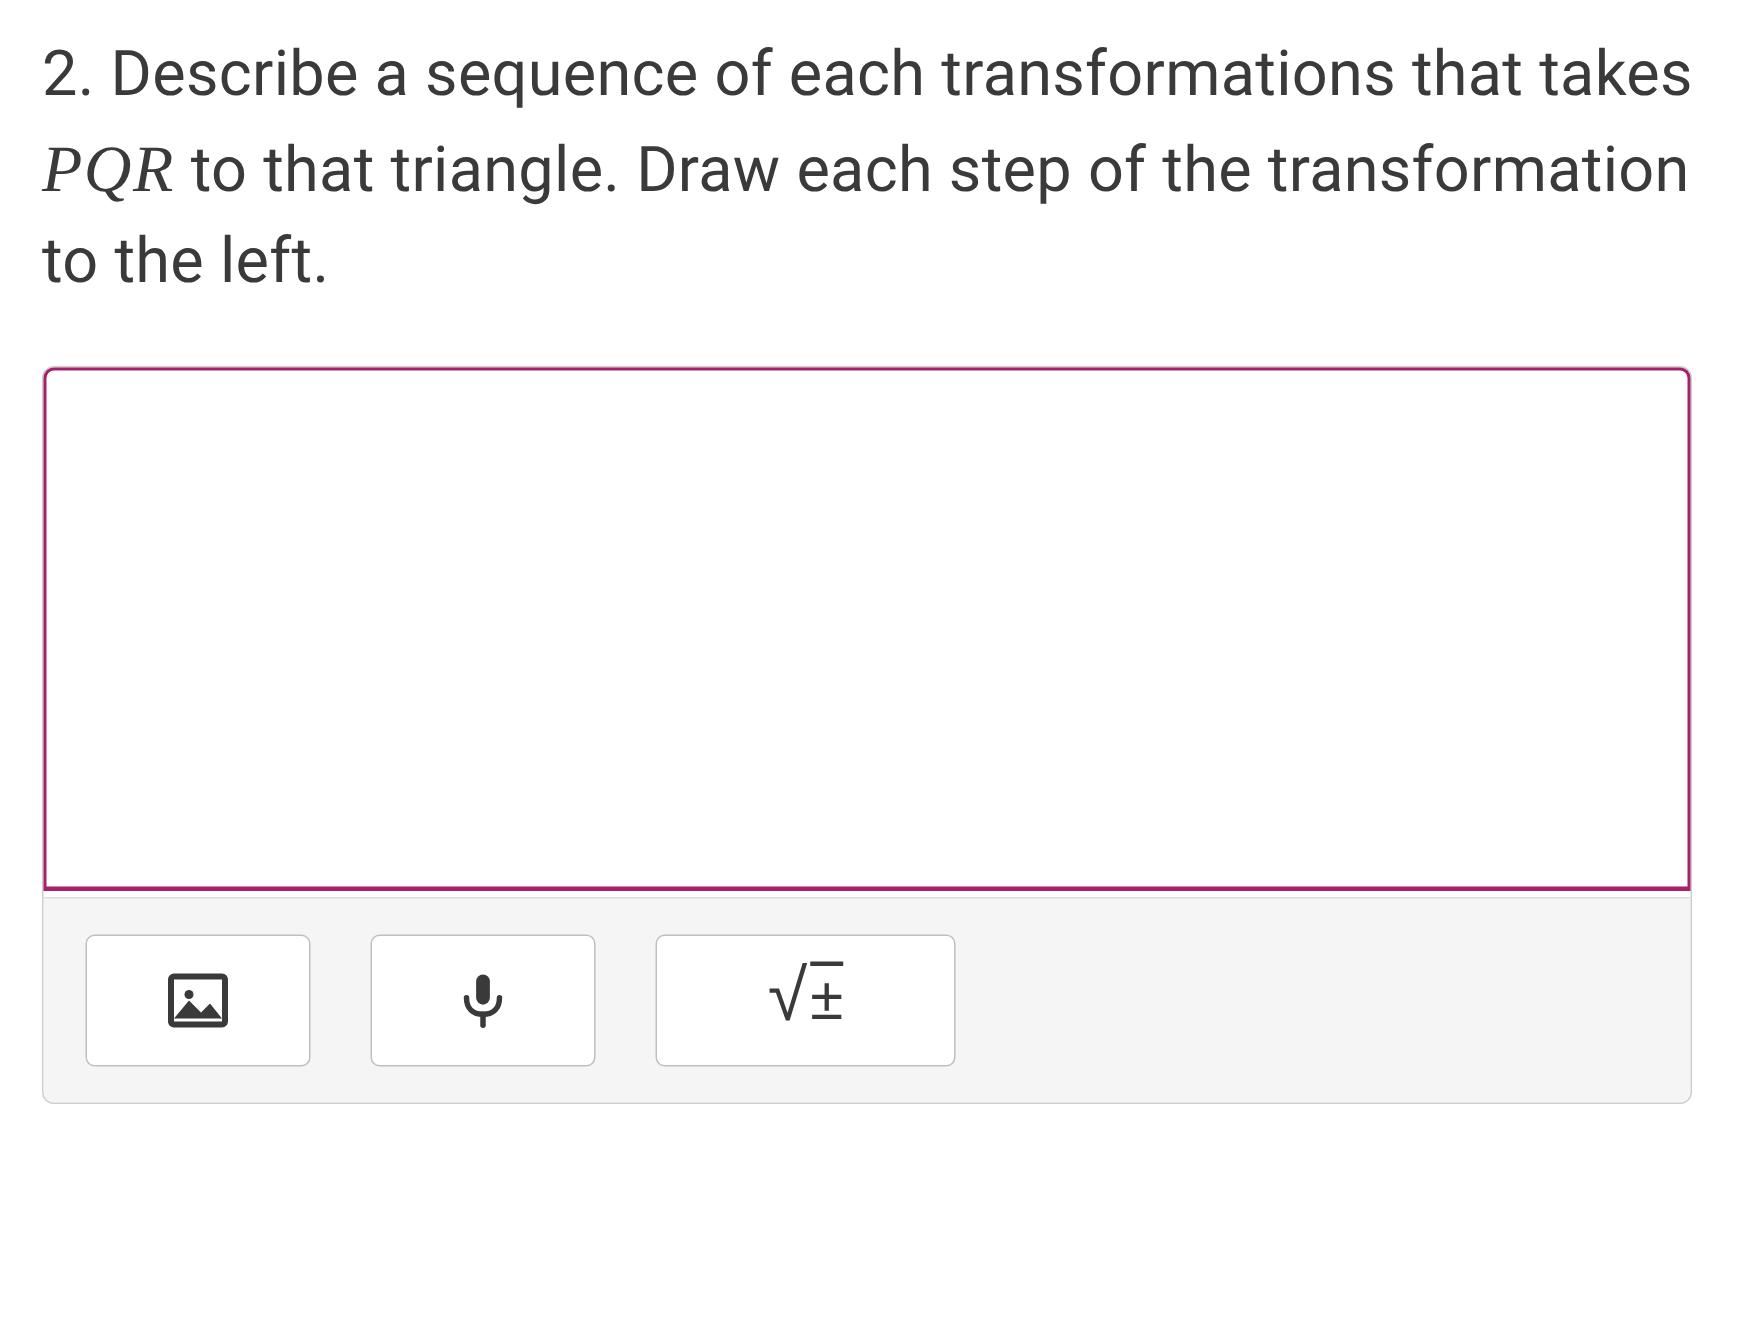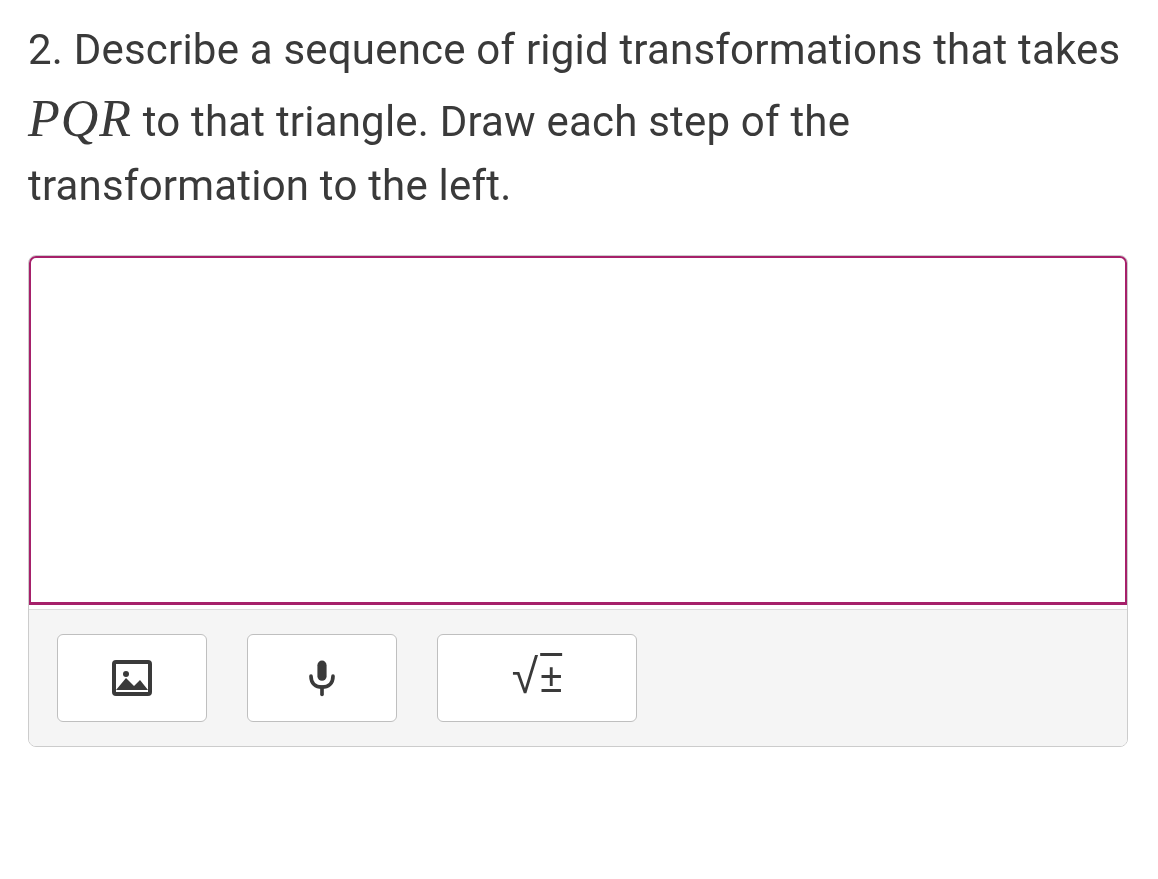--- a/index.html
+++ b/index.html
@@ -22,21 +22,21 @@
     color: #3a3a3a;
     font-weight: 400;
     margin-bottom: 38px;
   }
   .question-text .num {
     display: inline;
   }
   .math-var {
     font-family: "Times New Roman", Georgia, serif;
     font-style: italic;
-    font-size: 52px;
+    font-size: 44px;
     letter-spacing: 1px;
   }
   .answer-container {
     border: 1px solid #ccc;
     border-radius: 8px;
     overflow: hidden;
     width: 1100px;
   }
   .answer-input {
     border: 3px solid #a6206a;
@@ -96,21 +96,21 @@
     font-size: 40px;
     text-decoration: overline;
     text-decoration-thickness: 3px;
   }
 </style>
 </head>
 <body>
 
 <div class="question-text">
   <span class="num">2.</span>
-  <span>Describe a sequence of rigid transformations that takes </span>
+  <span>Describe a sequence of each transformations that takes </span>
   <span class="math-var">PQR</span>
   <span> to that triangle. Draw each step of the transformation to the left.</span>
 </div>
 
 <div class="answer-container">
   <textarea class="answer-input" placeholder="" style=""></textarea>
 
   <div class="toolbar">
 
     <button class="tool-btn">

